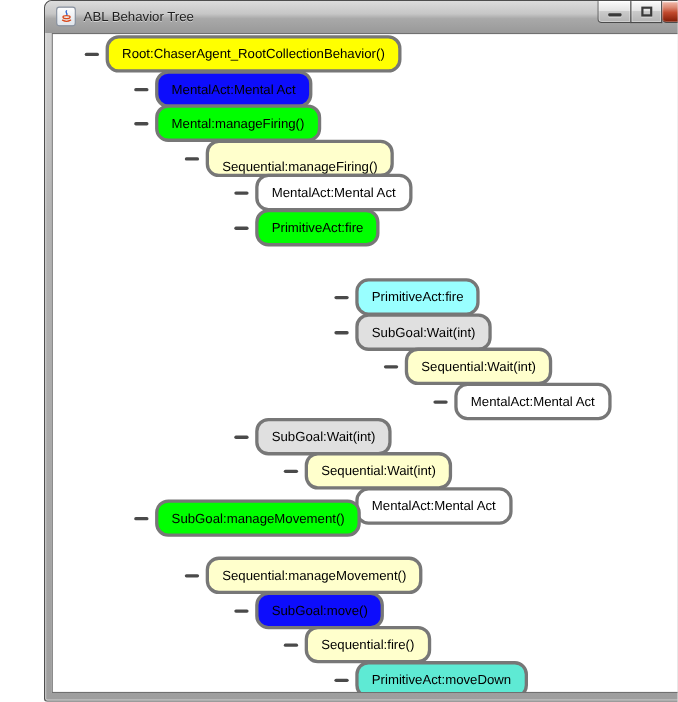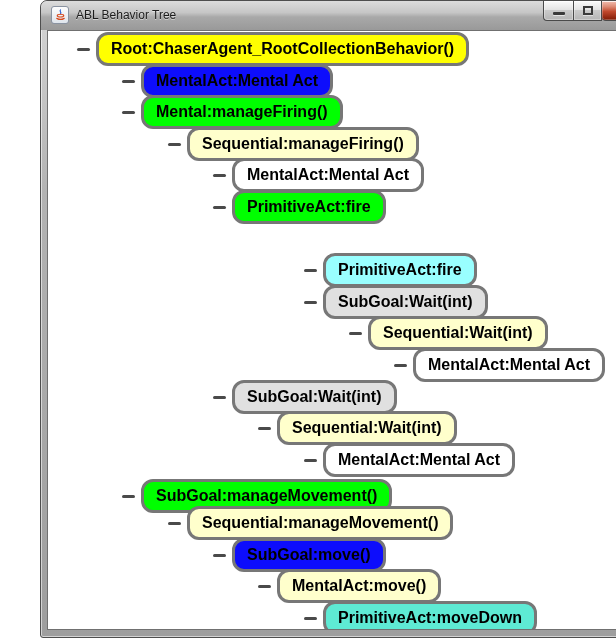--- a/index.html
+++ b/index.html
@@ -68,21 +68,21 @@
     overflow:hidden;
   }
   .node-row { position:absolute; height:22px; display:flex; align-items:center; }
   .dash {
     width:13px; height:3px; background:#4a4a4a; border-radius:2px;
     margin-right:6px; flex:none;
   }
   .pill {
     height:34px; border:3px solid #777777; border-radius:12px;
     padding:0 12px; display:flex; align-items:center;
-    font-size:16px; font-weight:bold; color:#000; white-space:nowrap;
+    font-size:12px; font-weight:normal; color:#000; white-space:nowrap;
   }
 </style>
 </head>
 <body>
 
 <div class="window">
 
   <div class="titlebar">
     <div class="app-icon">
       <svg viewBox="0 0 16 16">
@@ -120,21 +120,21 @@
         </div>
       </div>
       <div class="node-row" style="top: 70px; left: 74px;">
         <div class="dash" style="background: rgb(74, 74, 74);"></div>
         <div class="pill" style="background: rgb(0, 255, 0); border-color: rgb(119, 119, 119);">
           <span>Mental:manageFiring()</span>
         </div>
       </div>
       <div class="node-row" style="top: 102px; left: 120px;">
         <div class="dash" style="background: rgb(74, 74, 74);"></div>
-        <div class="pill" style="background: rgb(255, 255, 204); border-color: rgb(119, 119, 119);">
+        <div class="pill" style="background: rgb(255, 255, 204); border-color: rgb(119, 119, 119); align-items: flex-end;">
           <span>Sequential:manageFiring()</span>
         </div>
       </div>
       <div class="node-row" style="top: 133px; left: 165px;">
         <div class="dash" style="background: rgb(74, 74, 74);"></div>
         <div class="pill" style="background: rgb(255, 255, 255); border-color: rgb(119, 119, 119);">
           <span>MentalAct:Mental Act</span>
         </div>
       </div>
       <div class="node-row" style="top: 165px; left: 165px;">
@@ -178,42 +178,42 @@
         <div class="pill" style="background: rgb(255, 255, 204); border-color: rgb(119, 119, 119);">
           <span>Sequential:Wait(int)</span>
         </div>
       </div>
       <div class="node-row" style="top: 418px; left: 256px;">
         <div class="dash" style="background: rgb(74, 74, 74);"></div>
         <div class="pill" style="background: rgb(255, 255, 255); border-color: rgb(119, 119, 119);">
           <span>MentalAct:Mental Act</span>
         </div>
       </div>
-      <div class="node-row" style="top: 454px; left: 74px; text-align: center;">
+      <div class="node-row" style="top: 429px; left: 74px; text-align: center;">
         <div class="dash" style="background: rgb(74, 74, 74);"></div>
         <div class="pill" style="background: rgb(0, 255, 0); border-color: rgb(119, 119, 119);">
           <span>SubGoal:manageMovement()</span>
         </div>
       </div>
       <div class="node-row" style="top: 481px; left: 120px;">
         <div class="dash" style="background: rgb(74, 74, 74);"></div>
         <div class="pill" style="background: rgb(255, 255, 204); border-color: rgb(119, 119, 119); align-items: center;">
           <span>Sequential:manageMovement()</span>
         </div>
       </div>
       <div class="node-row" style="top: 513px; left: 165px;">
         <div class="dash" style="background: rgb(74, 74, 74);"></div>
         <div class="pill" style="background: rgb(13, 13, 252); border-color: rgb(119, 119, 119);">
           <span>SubGoal:move()</span>
         </div>
       </div>
       <div class="node-row" style="top: 544px; left: 210px;">
         <div class="dash" style="background: rgb(74, 74, 74);"></div>
         <div class="pill" style="background: rgb(255, 255, 204); border-color: rgb(119, 119, 119);">
-          <span>MentalAct:move()</span>
+          <span>Sequential:fire()</span>
         </div>
       </div>
       <div class="node-row" style="top: 576px; left: 256px;">
         <div class="dash" style="background: rgb(74, 74, 74);"></div>
         <div class="pill" style="background: #5eead4; border-color: rgb(119, 119, 119);">
           <span>PrimitiveAct:moveDown</span>
         </div>
       </div>
     </div>
 

